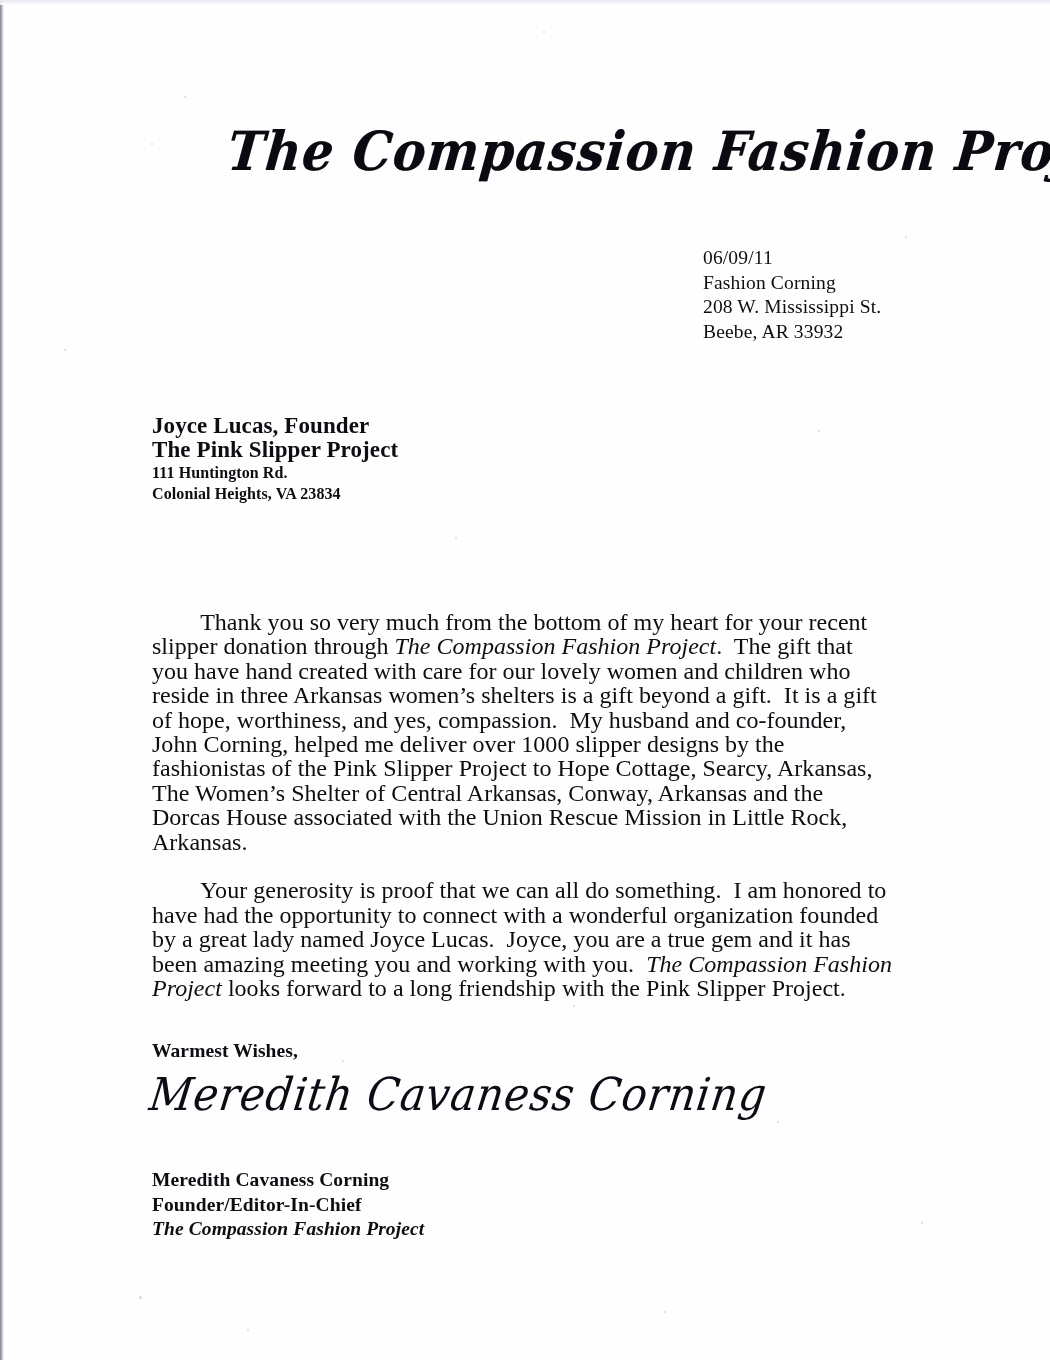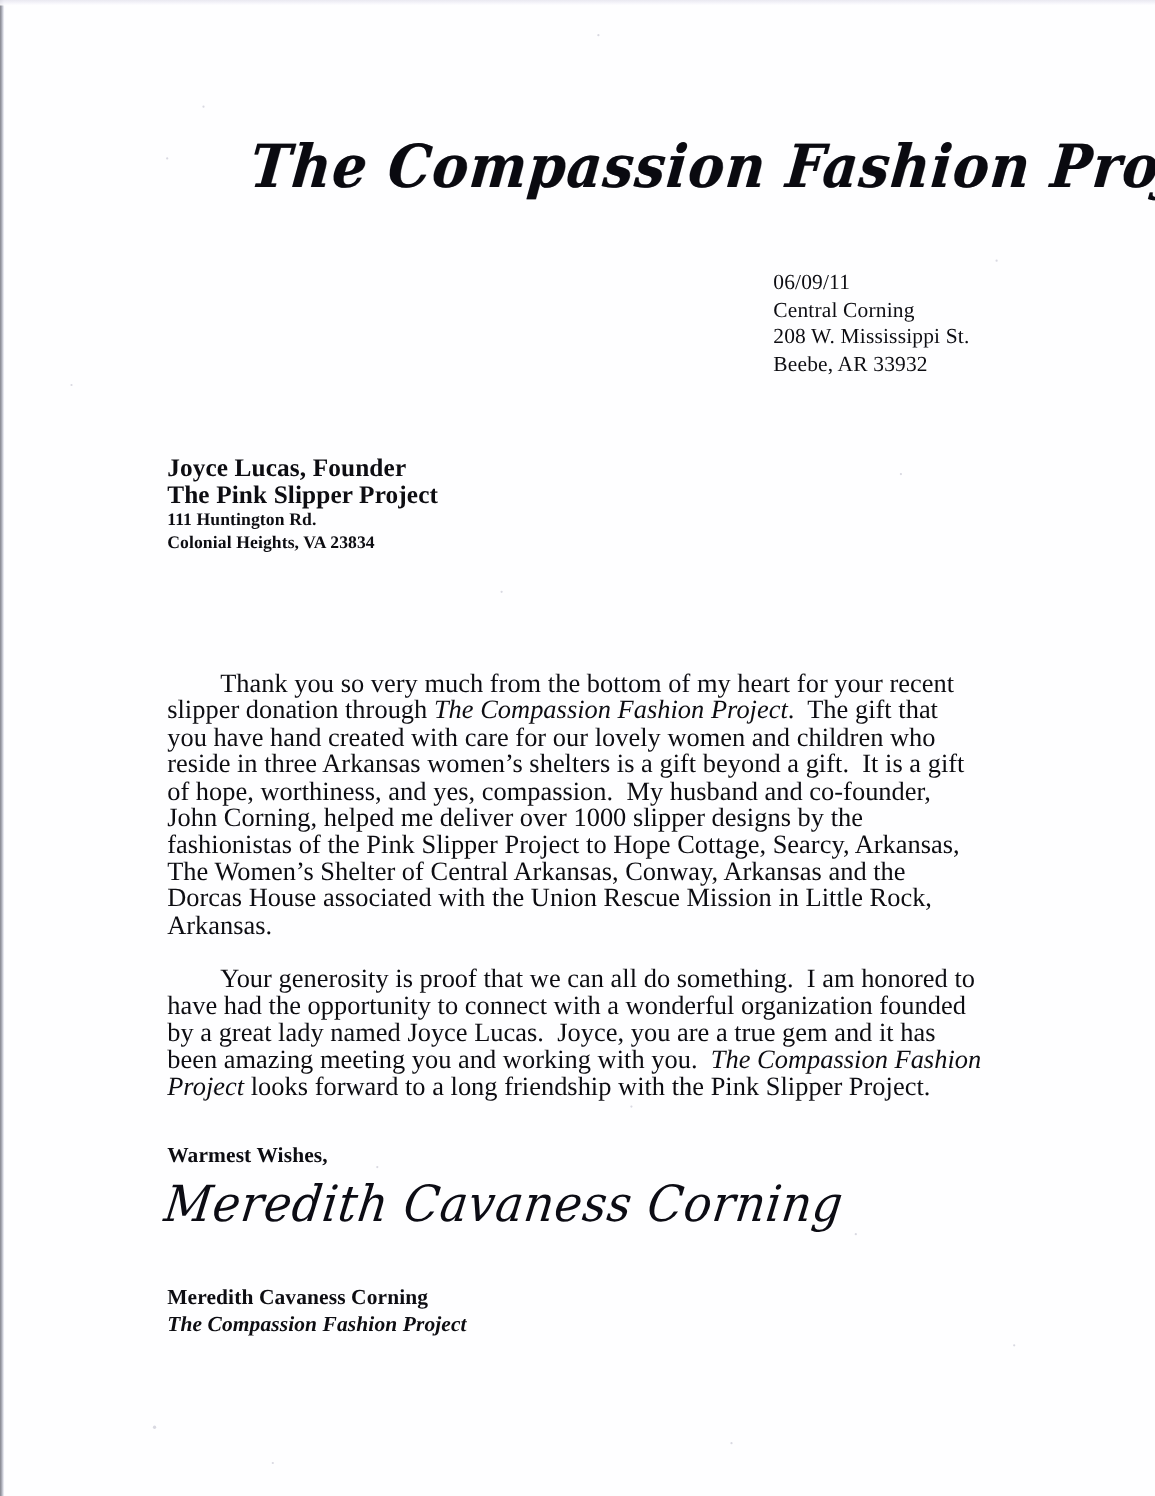--- a/index.html
+++ b/index.html
@@ -196,21 +196,21 @@
   <div class="speck" style="left:455px;top:537px;width:2px;height:2px;"></div>
   <div class="speck" style="left:342px;top:1060px;width:2px;height:2px;"></div>
 </div>
 
 <div class="sheet">
 
   <div class="letterhead">The Compassion Fashion Project</div>
 
   <div class="sender-block">
     <div>06/09/11</div>
-    <div>Central Corning</div>
+    <div>Fashion Corning</div>
     <div>208 W. Mississippi St.</div>
     <div>Beebe, AR 33932</div>
   </div>
 
   <div class="recipient-block">
     <div class="r-major">Joyce Lucas, Founder</div>
     <div class="r-major">The Pink Slipper Project</div>
     <div class="r-minor">111 Huntington Rd.</div>
     <div class="r-minor">Colonial Heights, VA 23834</div>
   </div>
@@ -220,16 +220,17 @@
     <p><span>        Thank you so very much from the bottom of my heart for your recent slipper donation through </span><em>The Compassion Fashion Project</em><span>.  The gift that you have hand created with care for our lovely women and children who reside in three Arkansas women’s shelters is a gift beyond a gift.  It is a gift of hope, worthiness, and yes, compassion.  My husband and co-founder, John Corning, helped me deliver over 1000 slipper designs by the fashionistas of the Pink Slipper Project to Hope Cottage, Searcy, Arkansas, The Women’s Shelter of Central Arkansas, Conway, Arkansas and the Dorcas House associated with the Union Rescue Mission in Little Rock, Arkansas.</span></p>
     <p><span>        Your generosity is proof that we can all do something.  I am honored to have had the opportunity to connect with a wonderful organization founded by a great lady named Joyce Lucas.  Joyce, you are a true gem and it has been amazing meeting you and working with you.  </span><em>The Compassion Fashion Project</em><span> looks forward to a long friendship with the Pink Slipper Project.</span></p>
   </div>
 
   <div class="closing">Warmest Wishes,</div>
 
   <div class="signature-script">Meredith Cavaness Corning</div>
 
   <div class="signature-block">
     <div>Meredith Cavaness Corning</div>
+    <div>Founder/Editor-In-Chief</div>
     <div class="sb-italic">The Compassion Fashion Project</div>
   </div>
 
 </div>
 
 </body></html>

